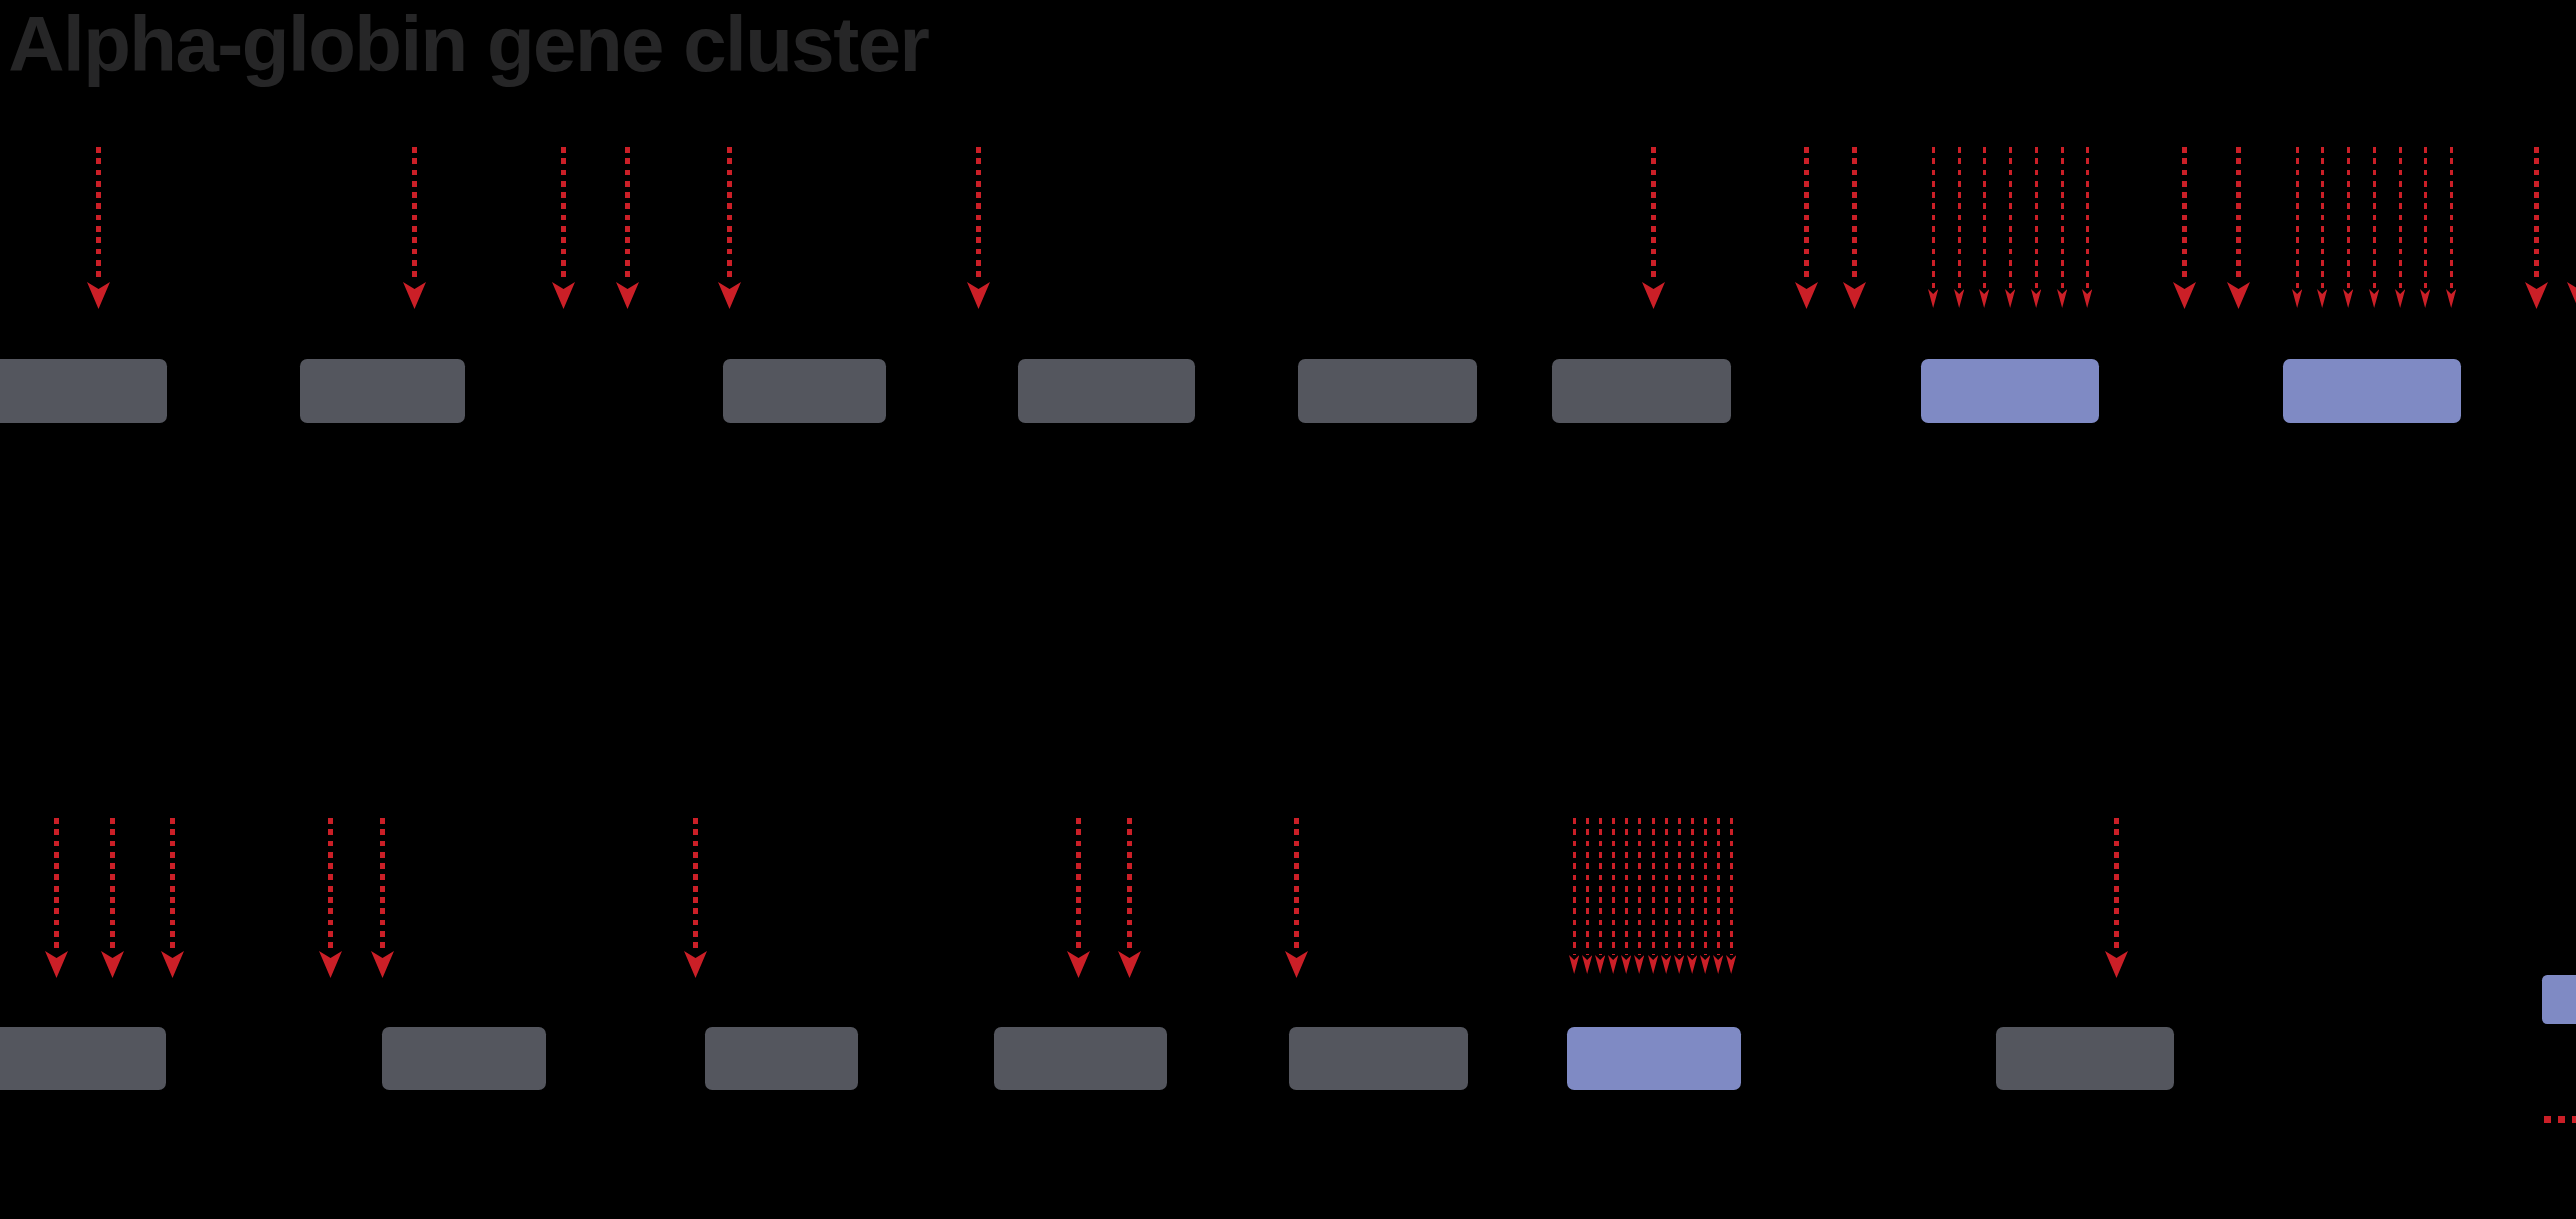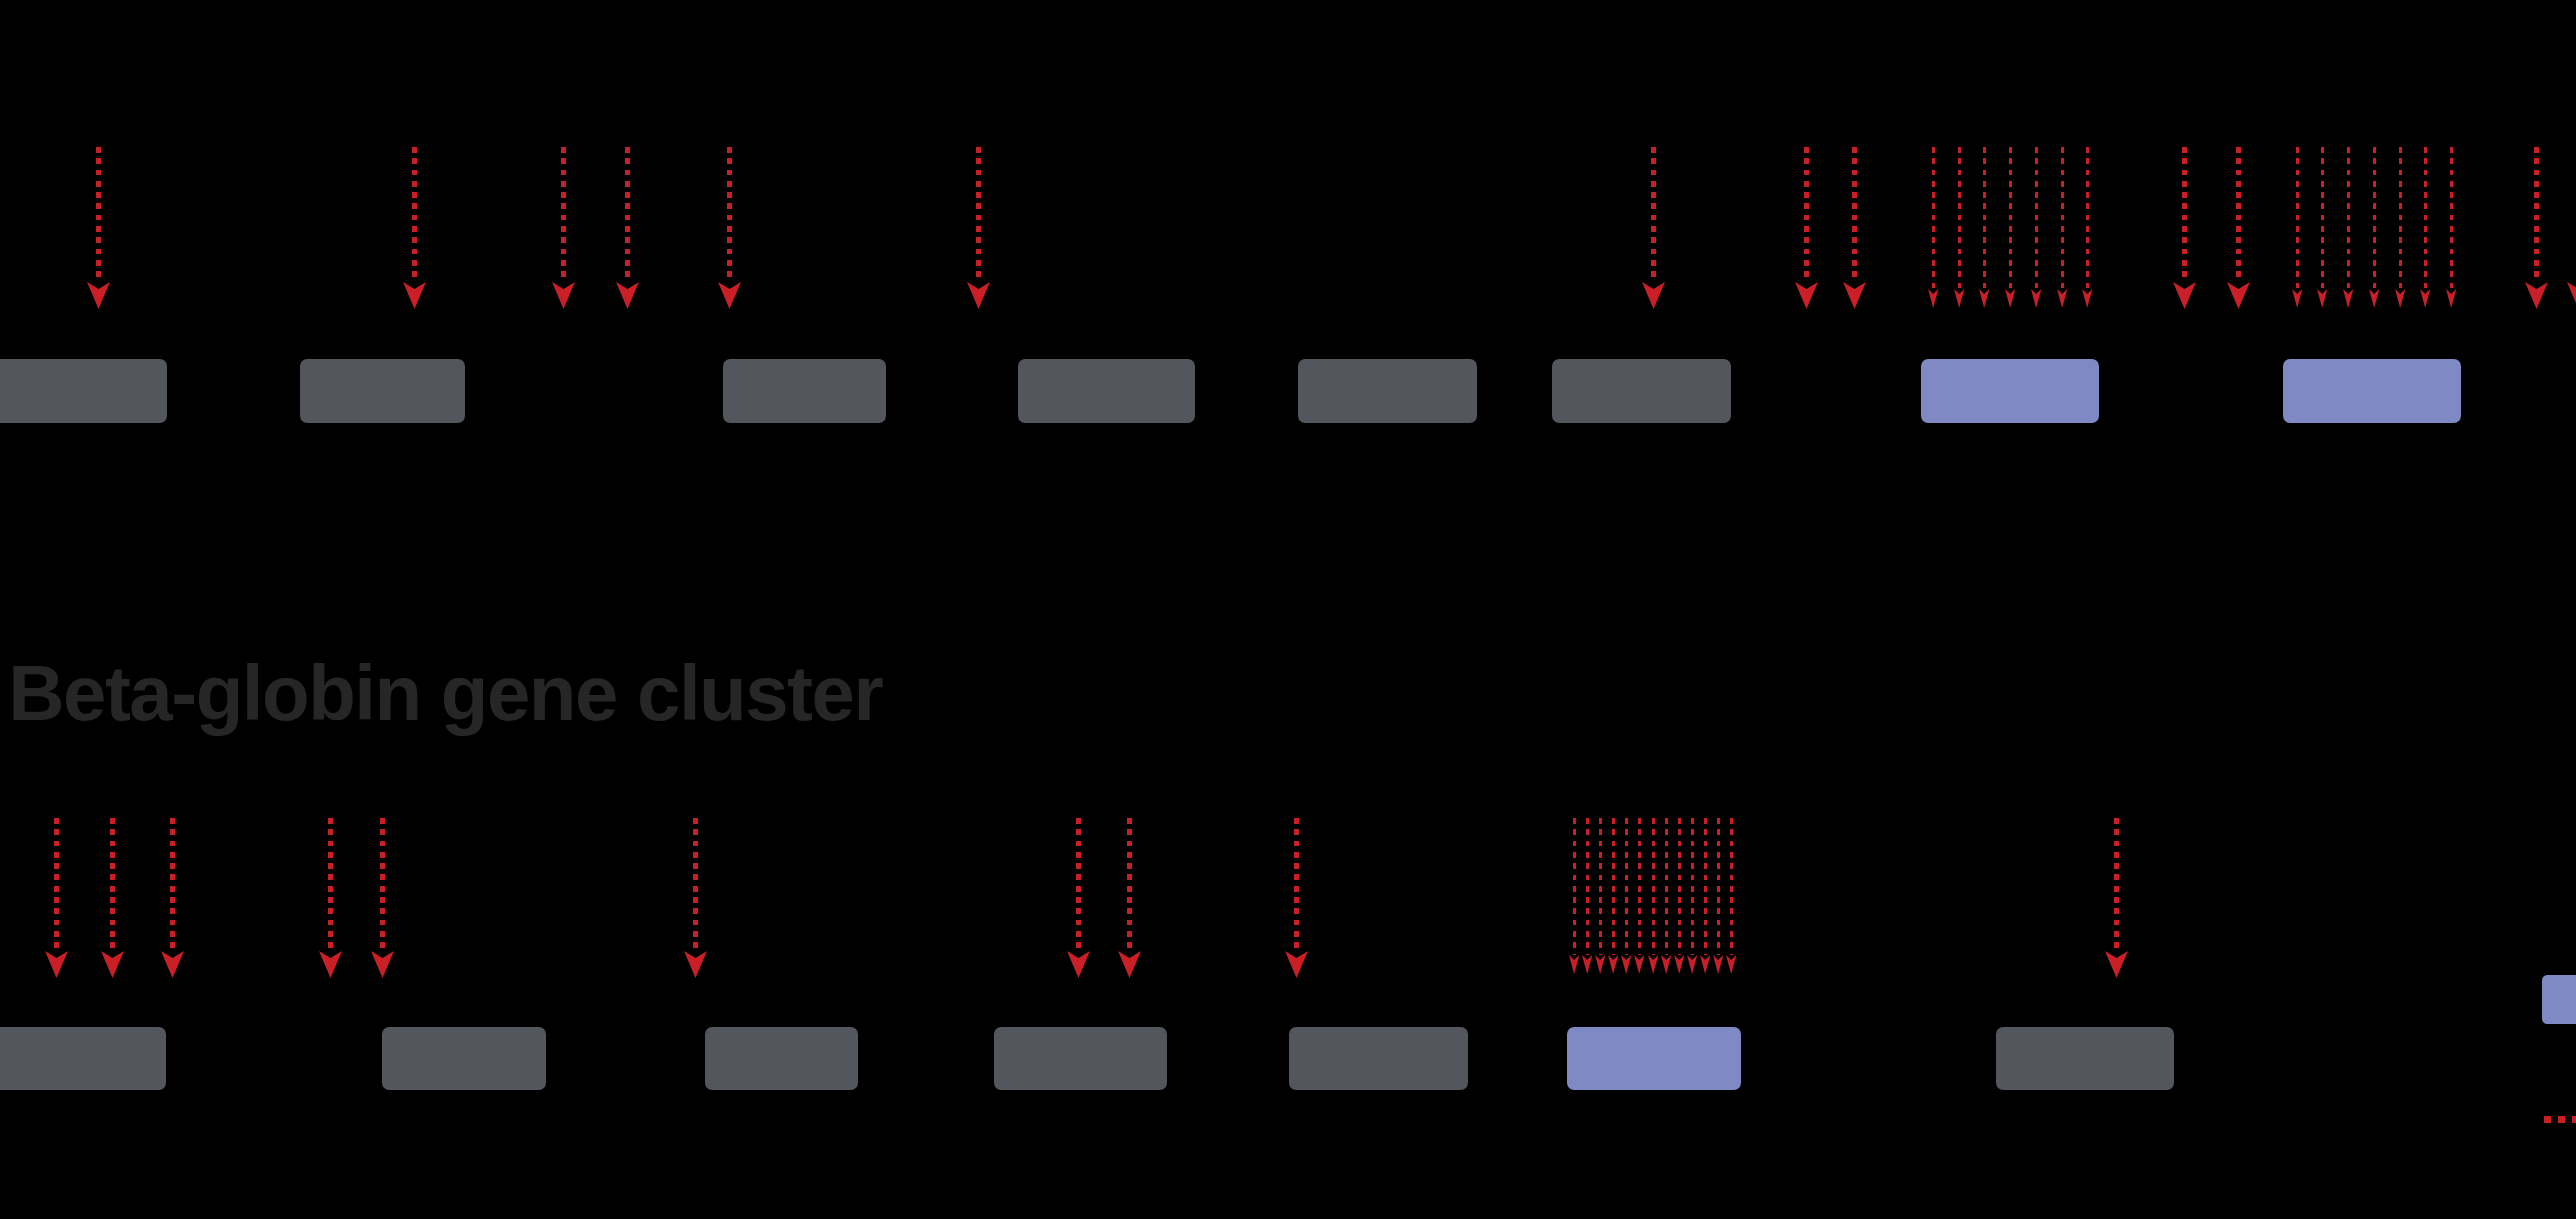--- a/index.html
+++ b/index.html
@@ -39,21 +39,21 @@
   .h-arrow{position:absolute;}
   .h-arrow .line{
     position:absolute;left:0;
     background-image:repeating-linear-gradient(90deg,var(--red,#cb1f27) 0 7.2px,transparent 7.2px 14px);
   }
 </style>
 </head>
 <body>
 
 <div id="canvas">
-  <div id="beta-title" class="cluster-title">Beta-globin gene cluster</div>
+  <div id="alpha-title" class="cluster-title">Alpha-globin gene cluster</div>
 
 <div class="gene-box" style="left: -7.2px; top: 359px; width: 174px; height: 64px; background: rgb(84, 86, 94);"></div>
     <div class="gene-box" style="left: 300px; top: 359px; width: 165px; height: 64px; background: rgb(84, 86, 94);"></div>
     <div class="gene-box" style="left: 723px; top: 359px; width: 163px; height: 64px; background: rgb(84, 86, 94);"></div>
     <div class="gene-box" style="left: 1018px; top: 359px; width: 177px; height: 64px; background: rgb(84, 86, 94);"></div>
     <div class="gene-box" style="left: 1298px; top: 359px; width: 179px; height: 64px; background: rgb(84, 86, 94);"></div>
     <div class="gene-box" style="left: 1552px; top: 359px; width: 179px; height: 64px; background: rgb(84, 86, 94);"></div>
     <div class="gene-box" style="left: 1921px; top: 359px; width: 178px; height: 64px; background: rgb(127, 138, 196);"></div>
     <div class="gene-box" style="left: 2283px; top: 359px; width: 178px; height: 64px; background: rgb(127, 138, 196);"></div>
     <div class="v-arrow" style="left: 87px; top: 147px; width: 23px; height: 162px;">

